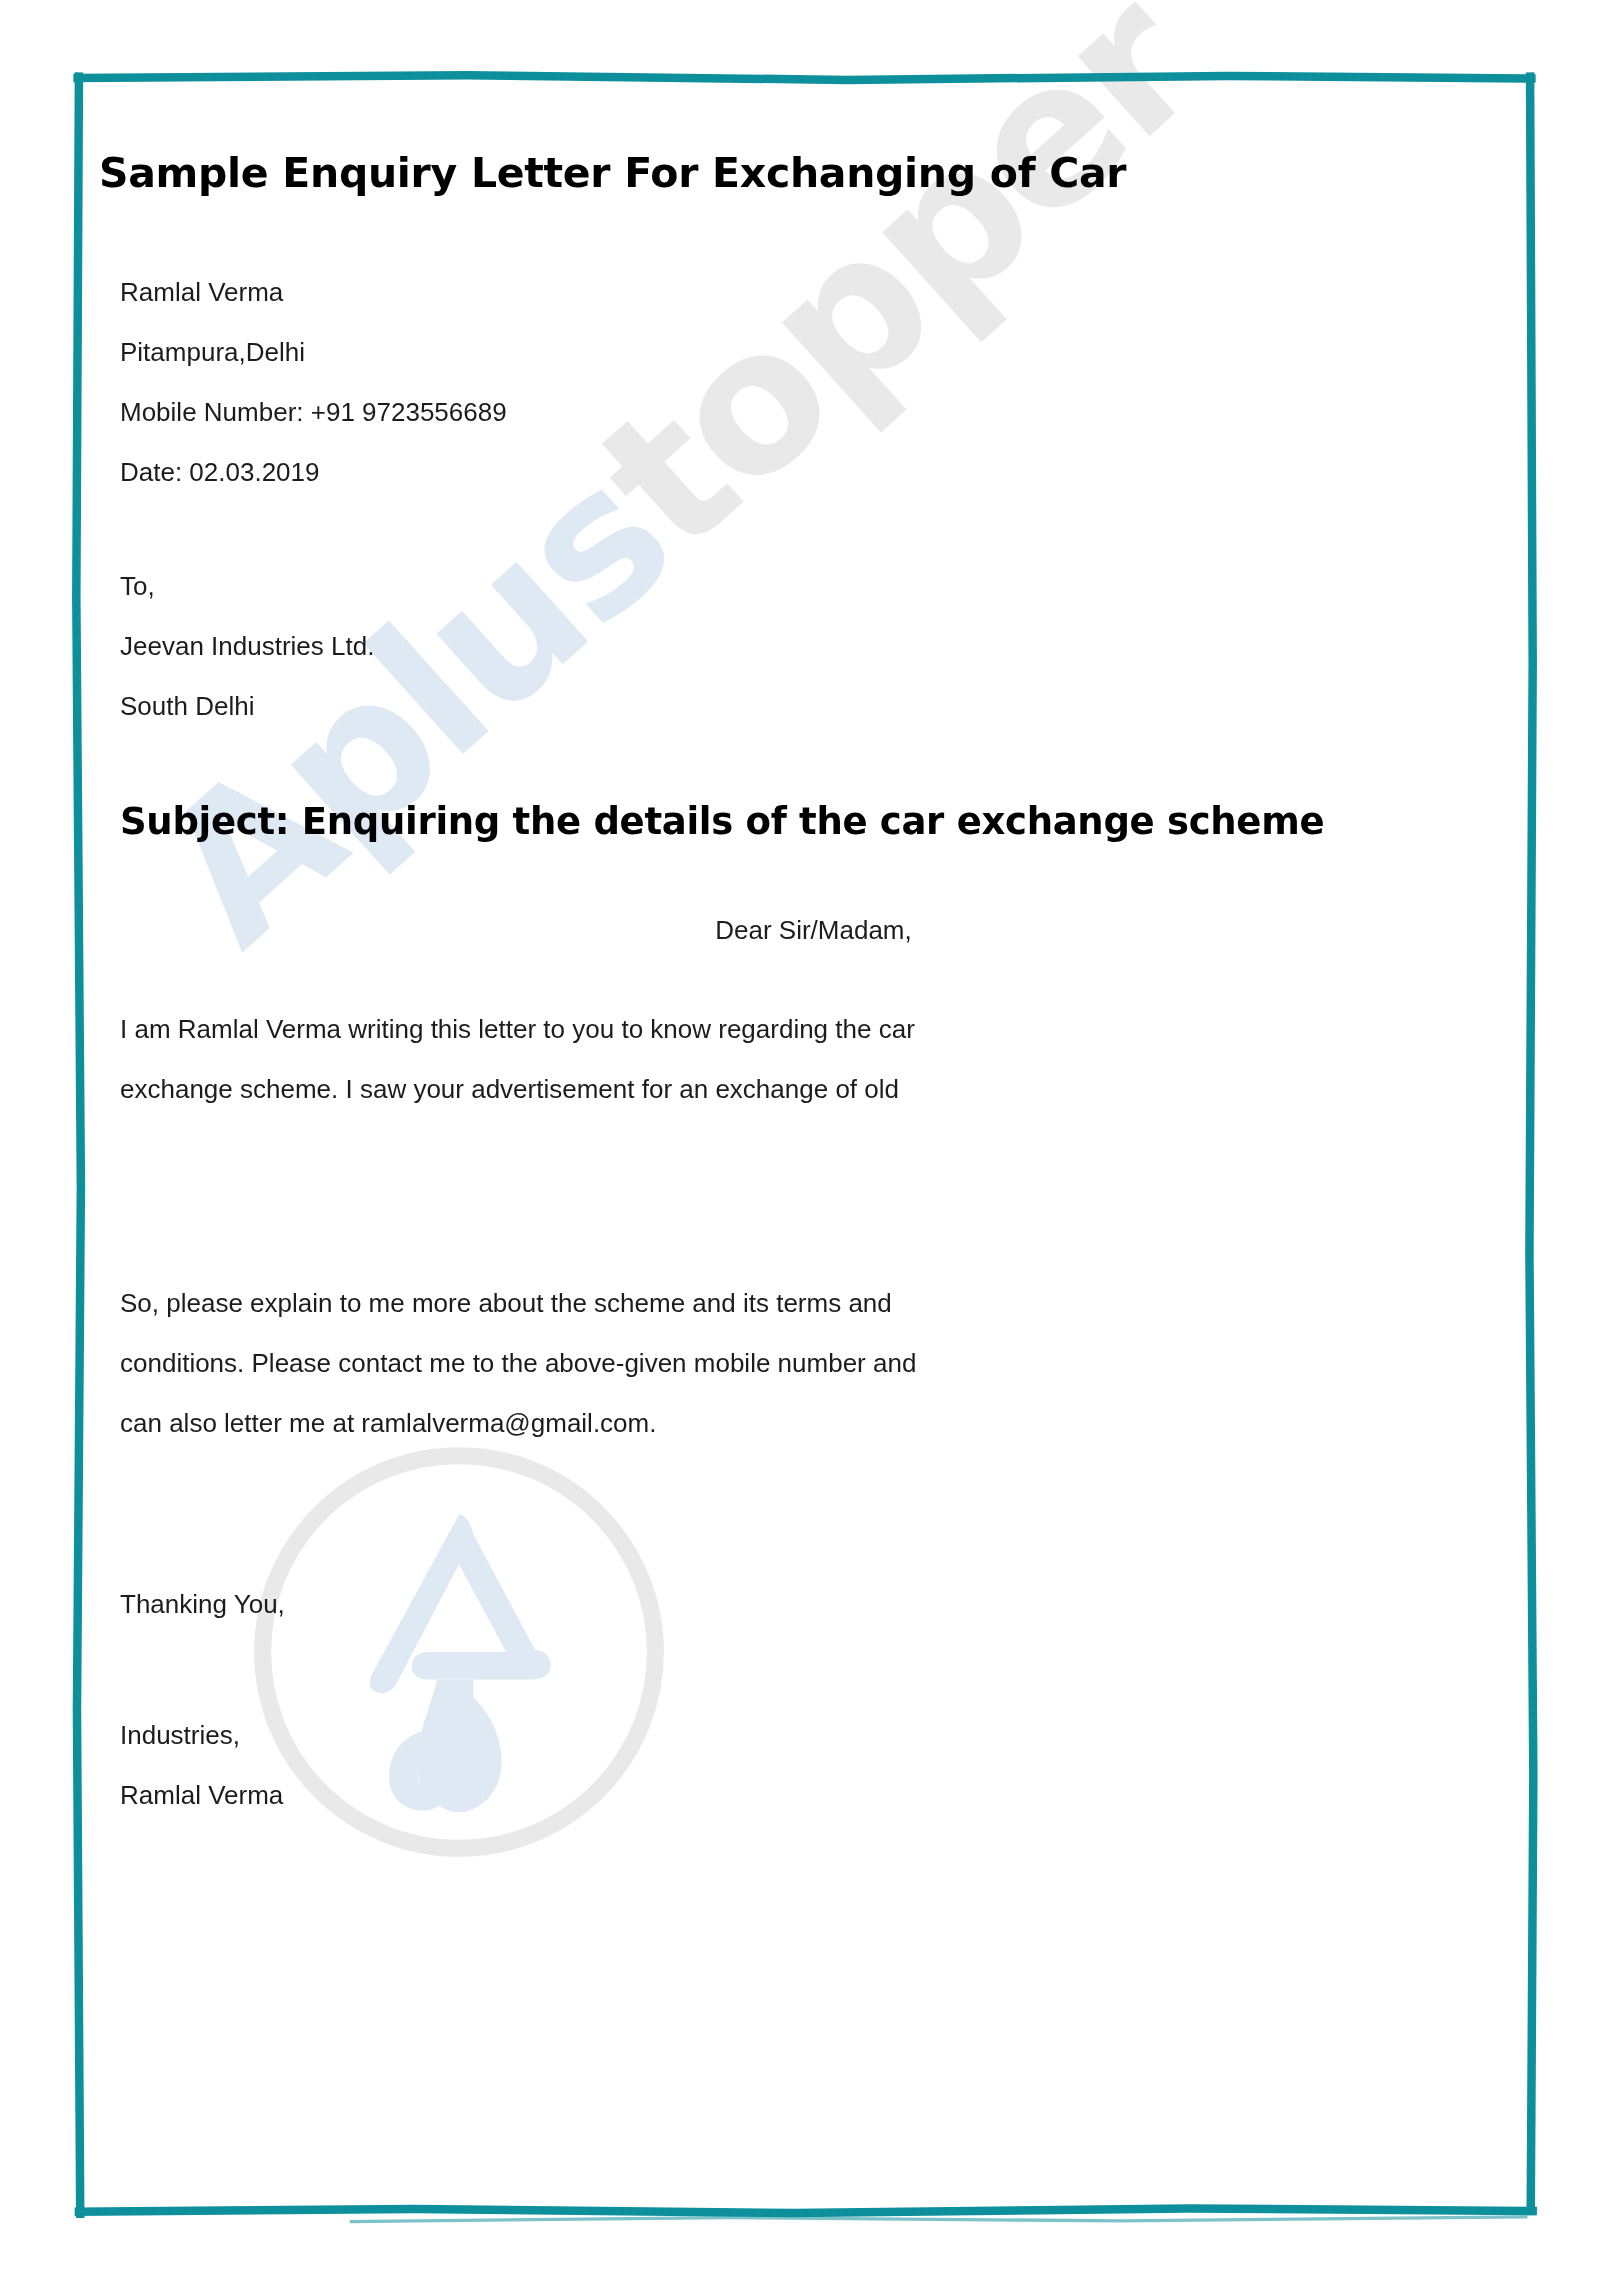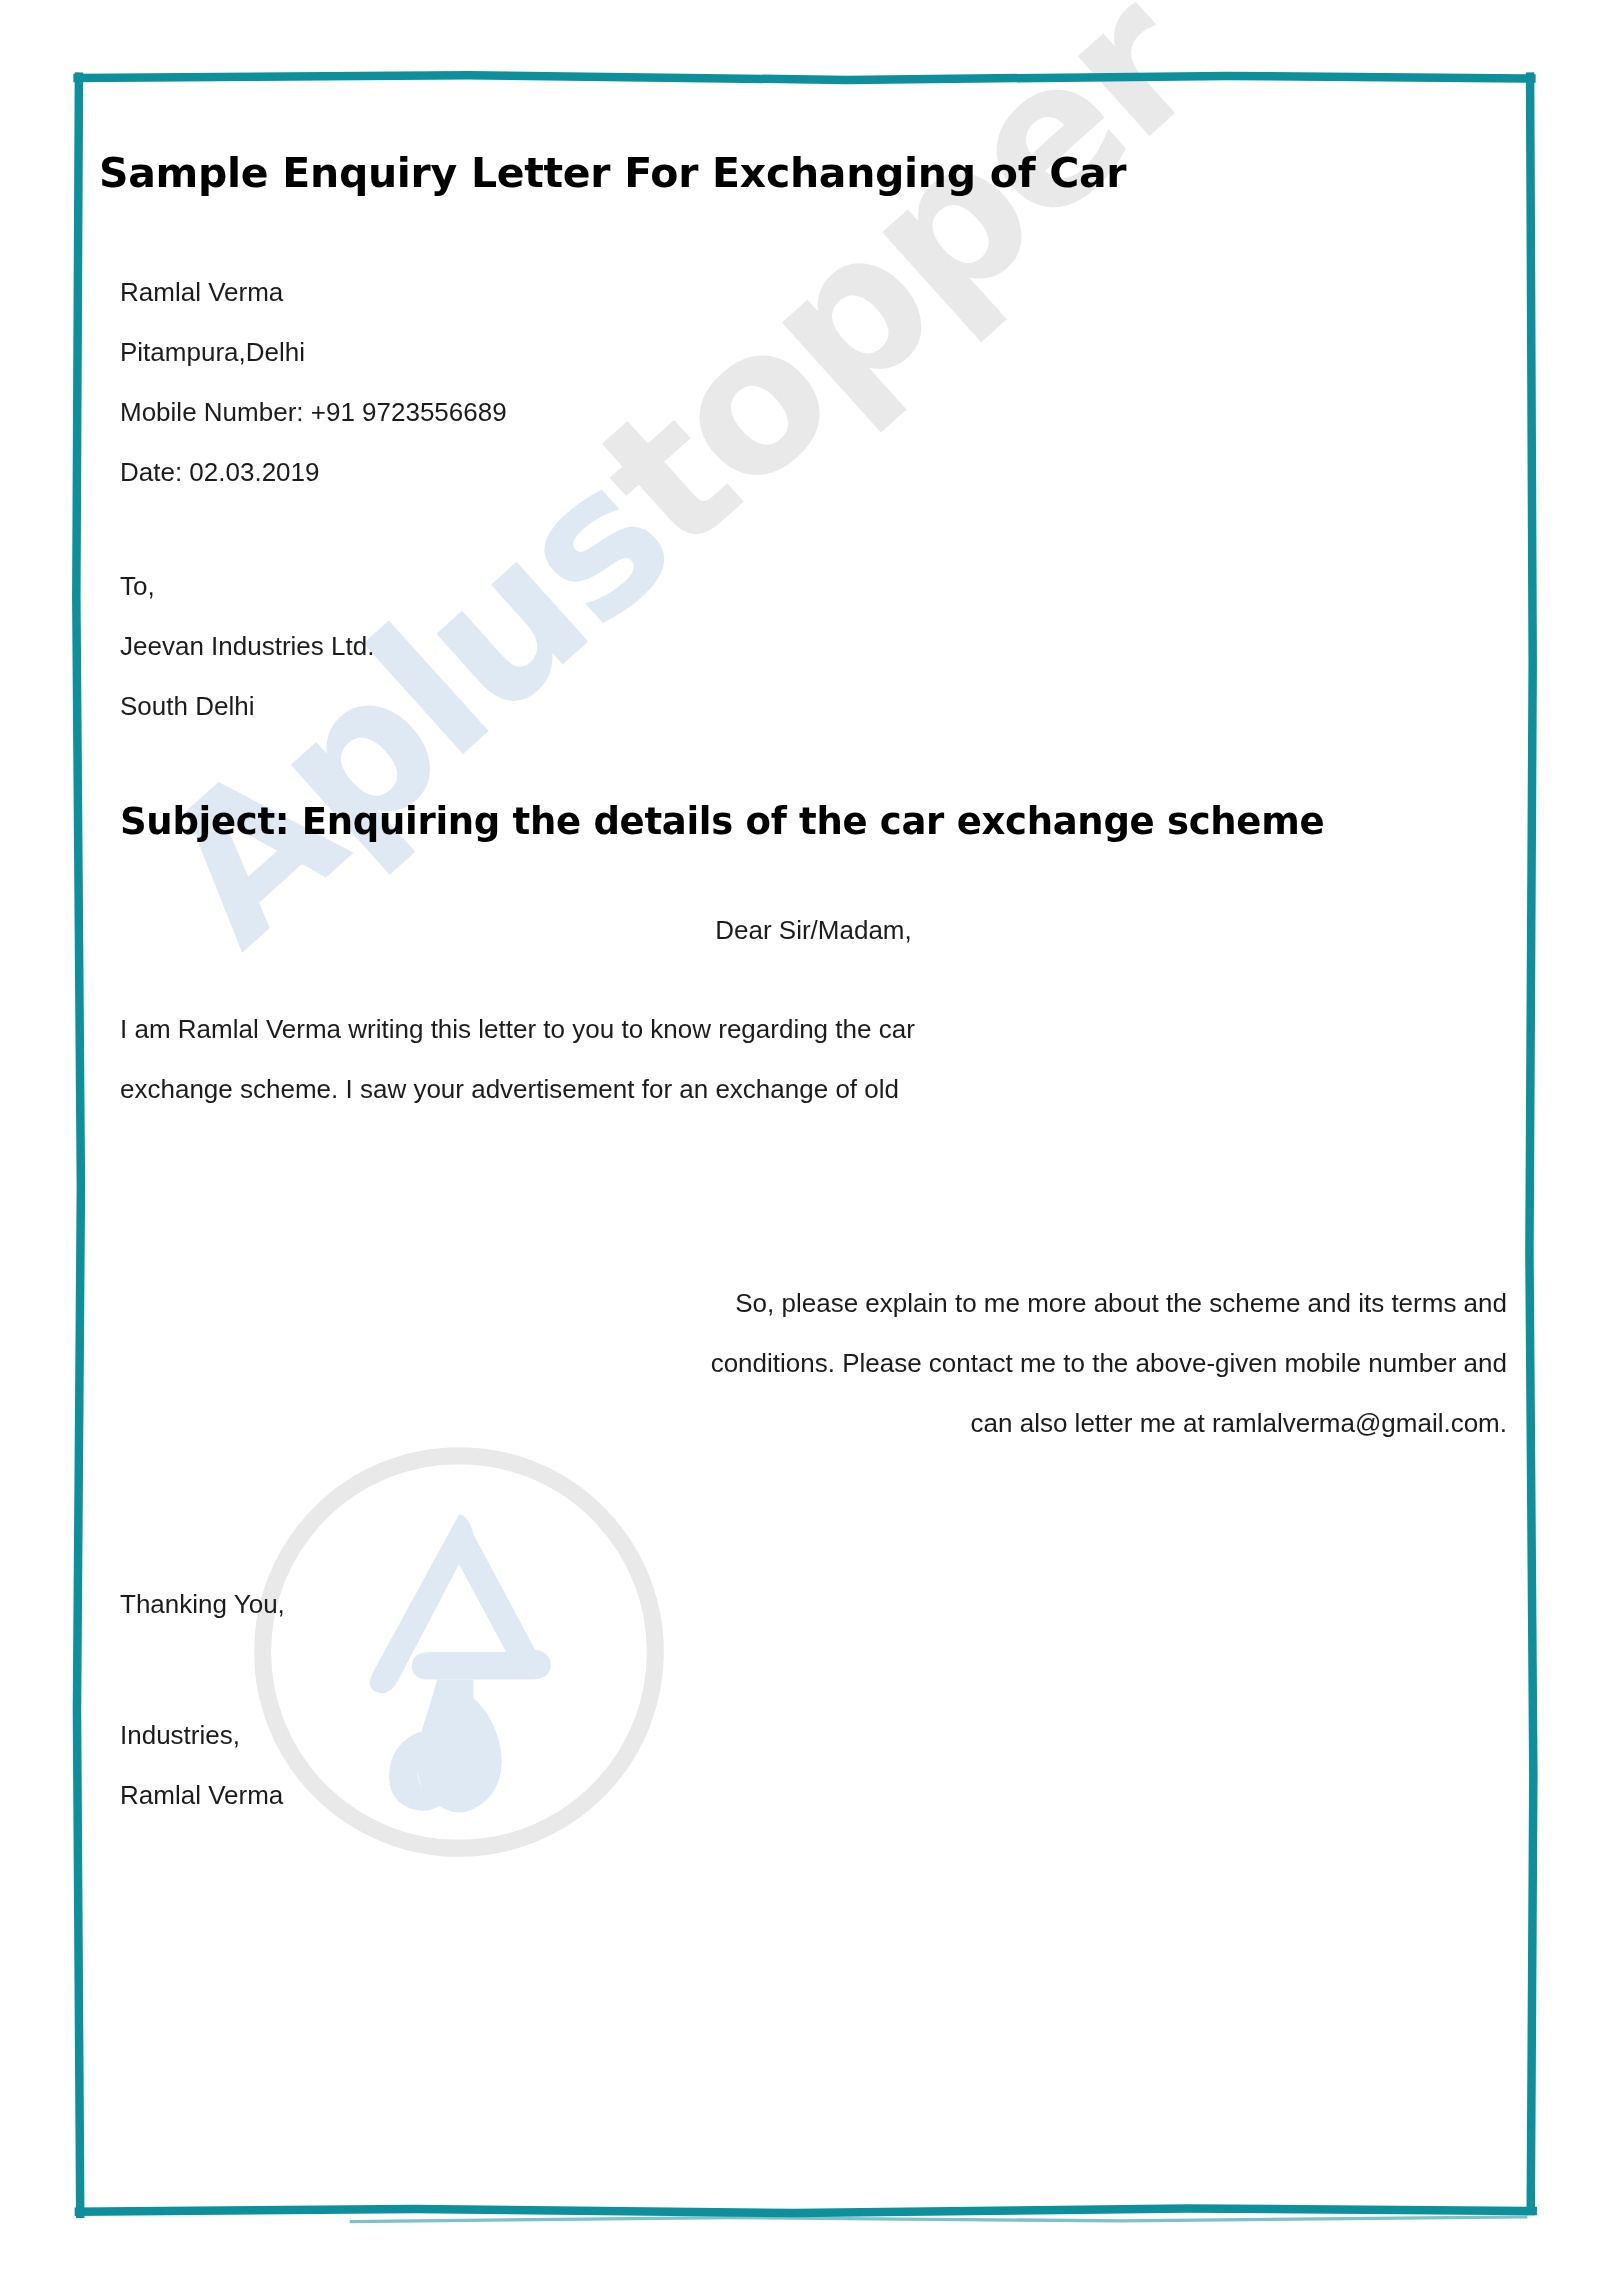--- a/index.html
+++ b/index.html
@@ -93,21 +93,21 @@
     font-size: 26px;
     line-height: 60px;
   }
   .blk-line { white-space: pre; }
 
   #sender-block   { top: 262px; }
   #recipient-block{ top: 556px; }
   #subject-line   { top: 792px; font-weight: bold; font-family: "DejaVu Sans", sans-serif; font-size: 37px; color: #000000; letter-spacing: -0.3px; }
   #salutation     { top: 900px; text-align: center; }
   #para-one       { top: 999px; }
-  #para-two       { top: 1273px; text-align: right; }
+  #para-two       { top: 1273px; }
   #thanks-line    { top: 1574px; }
   #closing-block  { top: 1705px; }
 </style>
 </head>
 <body>
 
 <div id="watermark-layer">
 
   <div id="watermark-diagonal-text">
     <span class="wm-aplus">Aplus</span><span class="wm-topper">topper</span>

